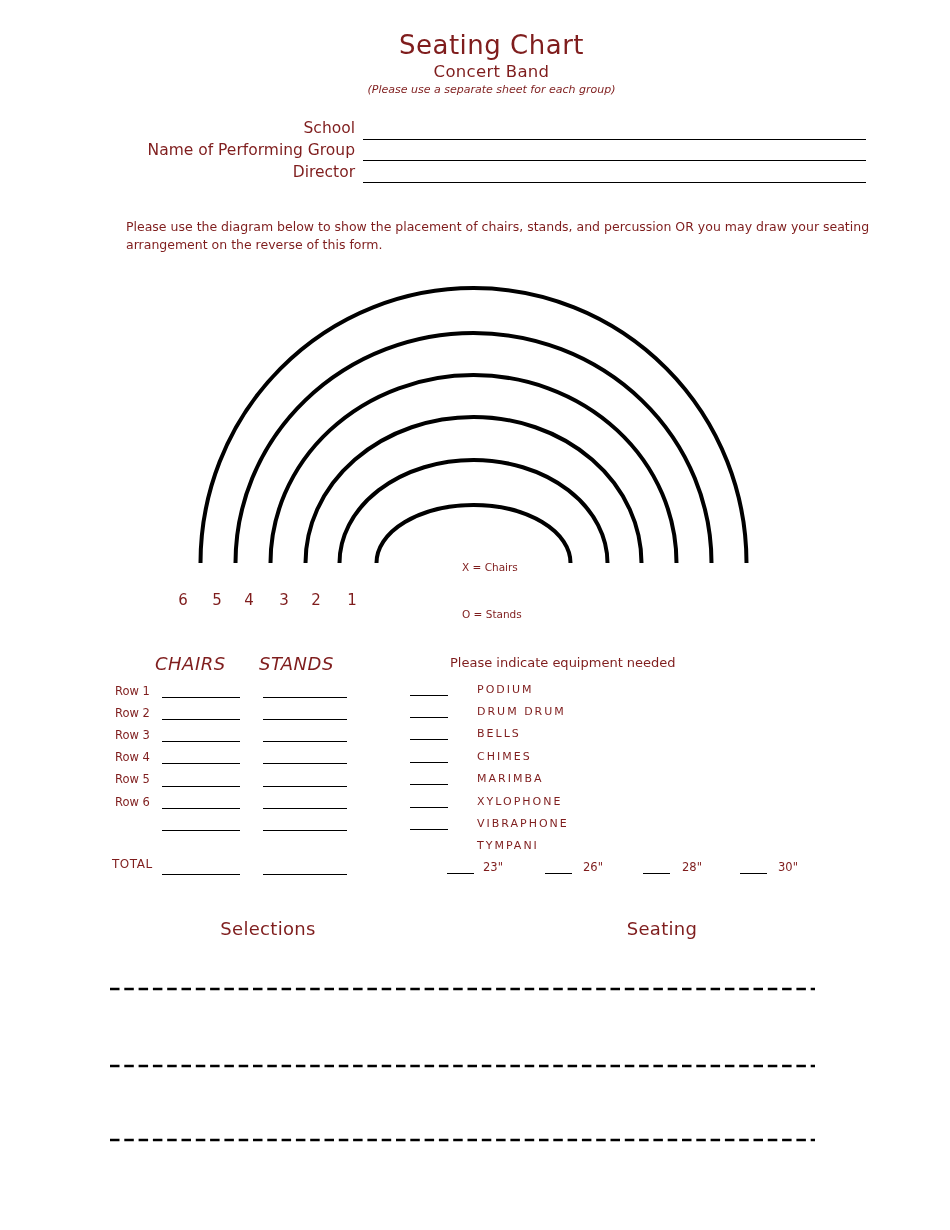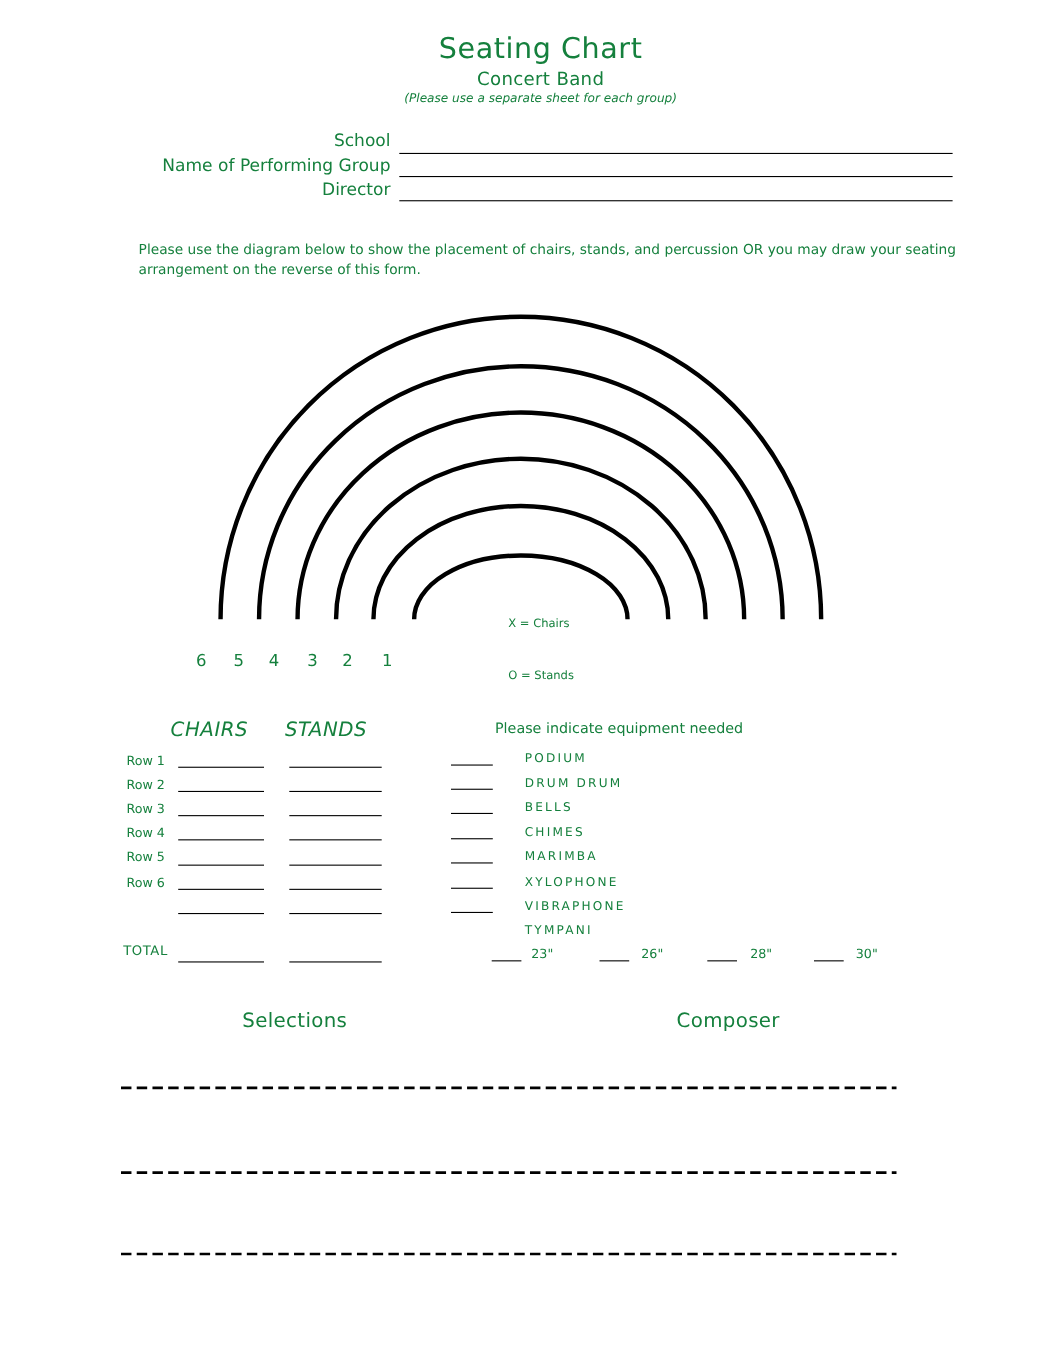--- a/index.html
+++ b/index.html
@@ -1,20 +1,20 @@
 <!DOCTYPE html>
 <html><head>
 <meta charset="utf-8">
 <style>
   html,body{margin:0;padding:0;background:#fff;}
   .page{
     position:relative;
     width:950px;height:1230px;
     background:#ffffff;
-    color:#15803d;
+    color:#7f1d1d;
     font-family:"DejaVu Sans","Liberation Sans",sans-serif;
     overflow:hidden;
   }
   .t{position:absolute;white-space:nowrap;line-height:1.15;}
   .line{position:absolute;height:0;border-top:1.8px solid #000;}
   .thinline{position:absolute;height:0;border-top:1.6px solid #000;}
   .hdr-wrap{position:absolute;left:33px;right:0;top:0;text-align:center;}
   .title{position:relative;margin-top:30px;font-size:26px;font-weight:500;letter-spacing:.5px;}
   .subtitle{position:relative;margin-top:2px;font-size:16.5px;font-weight:500;letter-spacing:.3px;text-align:center;}
   .note{position:relative;margin-top:2px;font-size:11px;font-style:italic;}
@@ -139,21 +139,21 @@
   <div class="thinline" style="left:545px;top:873px;width:27px"></div>
   <div class="t sizelab" style="left:583px;top:861px">26"</div>
 
   <div class="thinline" style="left:643px;top:873px;width:27px"></div>
   <div class="t sizelab" style="left:682px;top:861px">28"</div>
 
   <div class="thinline" style="left:740px;top:873px;width:27px"></div>
   <div class="t sizelab" style="left:778px;top:861px">30"</div>
 
   <div class="t sel-hdr" style="left:183px;top:919px">Selections</div>
-  <div class="t sel-hdr" style="left:577px;top:919px">Composer</div>
+  <div class="t sel-hdr" style="left:577px;top:919px">Seating</div>
 
   <svg style="left:0;top:960px" width="950" height="200" viewBox="0 0 950 200" aria-hidden="true">
     <g stroke="#000" stroke-width="2.4" stroke-dasharray="9.5 4.8">
       <line x1="110" y1="29" x2="815" y2="29"></line>
       <line x1="110" y1="106" x2="815" y2="106"></line>
       <line x1="110" y1="180" x2="815" y2="180"></line>
     </g>
   </svg>
 
 </div>

